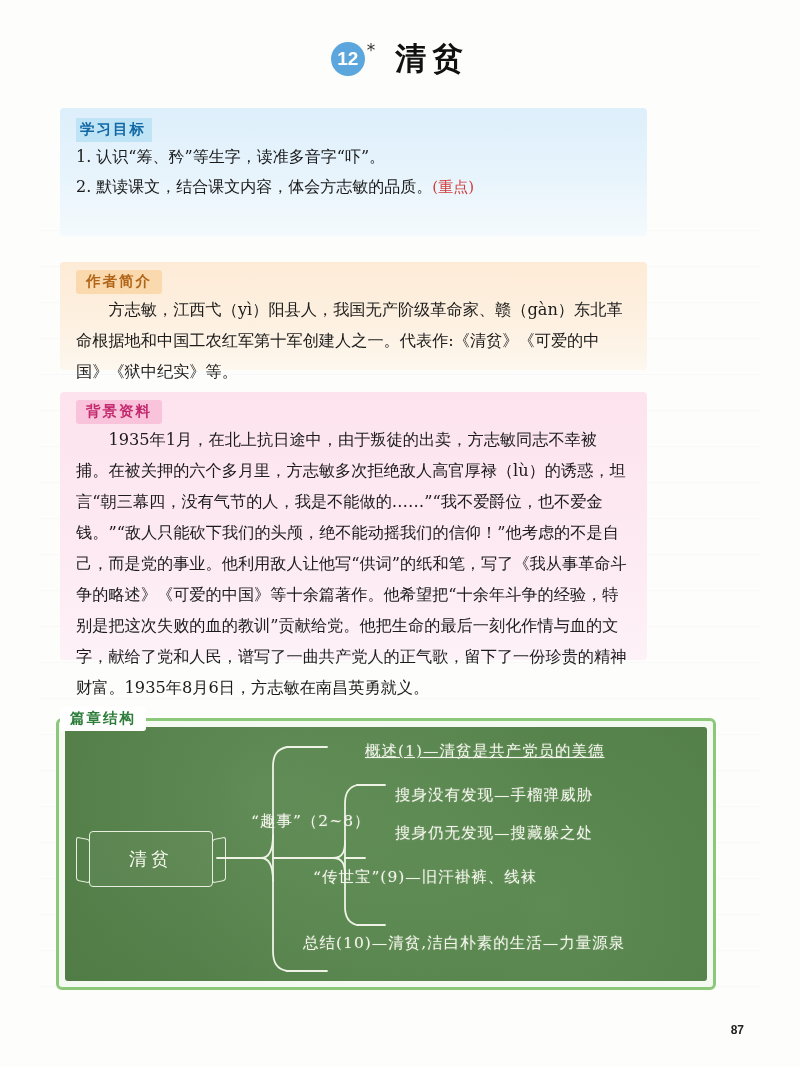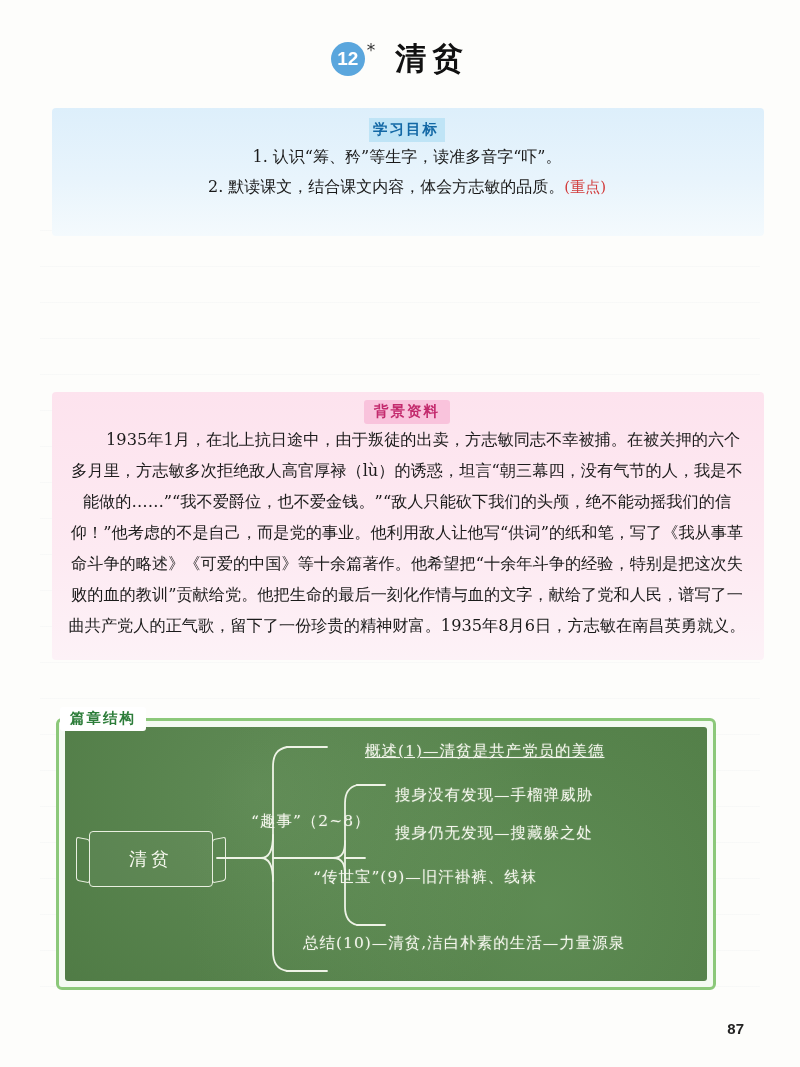--- a/index.html
+++ b/index.html
@@ -73,24 +73,23 @@
     letter-spacing: 6px;
     margin-left: 20px;
     font-weight: 600;
     color: #111;
     font-family: "DejaVu Serif", "Liberation Serif", serif;
   }
 
   
   .section {
     position: absolute;
-    left: 52px;
-    width: 712px;
+    left: 60px;
+    width: 587px;
     box-sizing: border-box;
-    text-align: center;
   }
   .sec-label {
     display: inline-block;
     font-size: 14.5px;
     font-weight: bold;
     letter-spacing: 2px;
     padding: 2px 10px 3px 10px;
     border-radius: 3px;
     font-family: "DejaVu Sans", sans-serif;
   }
@@ -227,21 +226,21 @@
   .banner:before { left: -14px; transform: skewY(12deg); }
   .banner:after  { right: -14px; transform: skewY(-12deg); }
 
   svg.brackets { position: absolute; left: 0; top: 0; }
 
   
   .page-number {
     position: absolute;
     right: 56px;
     bottom: 30px;
-    font-size: 15px;
+    font-size: 12px;
     font-weight: bold;
     color: #222;
     font-family: "Liberation Sans", sans-serif;
   }
   .footer-ghost {
     position: absolute;
     right: 56px;
     bottom: 54px;
     font-size: 12px;
     color: #b9c4cc;
@@ -266,20 +265,24 @@
   <div class="section" id="goals-box">
     <span class="sec-label">学习目标</span>
     <div class="goal-line">
       <span>1. 认识“筹、矜”等生字，读准多音字“吓”。</span>
     </div>
     <div class="goal-line">
       <span>2. 默读课文，结合课文内容，体会方志敏的品质。</span><span class="tag-red">(重点)</span>
     </div>
   </div>
 
+  <div class="section" id="author-box">
+    <span class="sec-label">作者简介</span>
+    <div class="sec-body">方志敏，江西弋（yì）阳县人，我国无产阶级革命家、赣（gàn）东北革命根据地和中国工农红军第十军创建人之一。代表作:《清贫》《可爱的中国》《狱中纪实》等。</div>
+  </div>
 
   <div class="section" id="bg-box">
     <span class="sec-label">背景资料</span>
     <div class="sec-body">1935年1月，在北上抗日途中，由于叛徒的出卖，方志敏同志不幸被捕。在被关押的六个多月里，方志敏多次拒绝敌人高官厚禄（lù）的诱惑，坦言“朝三幕四，没有气节的人，我是不能做的……”“我不爱爵位，也不爱金钱。”“敌人只能砍下我们的头颅，绝不能动摇我们的信仰！”他考虑的不是自己，而是党的事业。他利用敌人让他写“供词”的纸和笔，写了《我从事革命斗争的略述》《可爱的中国》等十余篇著作。他希望把“十余年斗争的经验，特别是把这次失败的血的教训”贡献给党。他把生命的最后一刻化作情与血的文字，献给了党和人民，谱写了一曲共产党人的正气歌，留下了一份珍贵的精神财富。1935年8月6日，方志敏在南昌英勇就义。</div>
   </div>
 
   <div id="struct-label-wrap">
     <span class="sec-label">篇章结构</span>
   </div>
 

